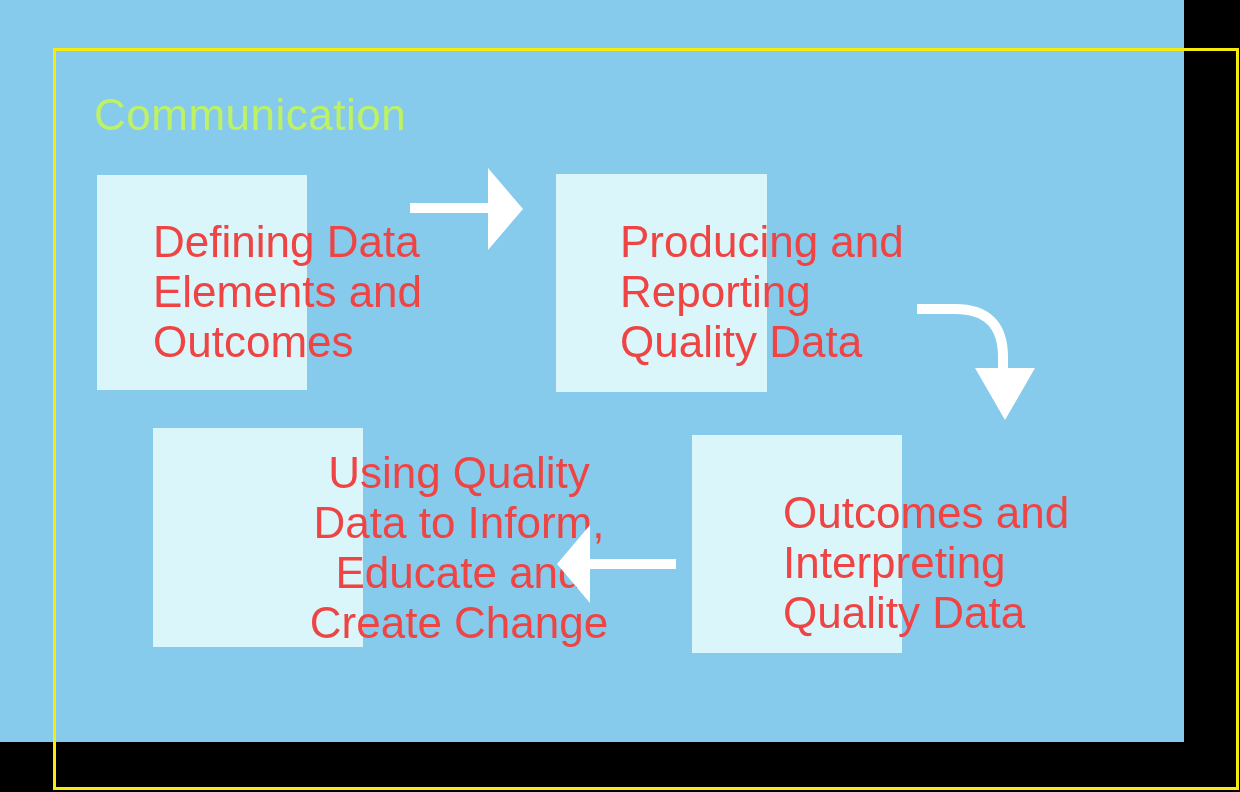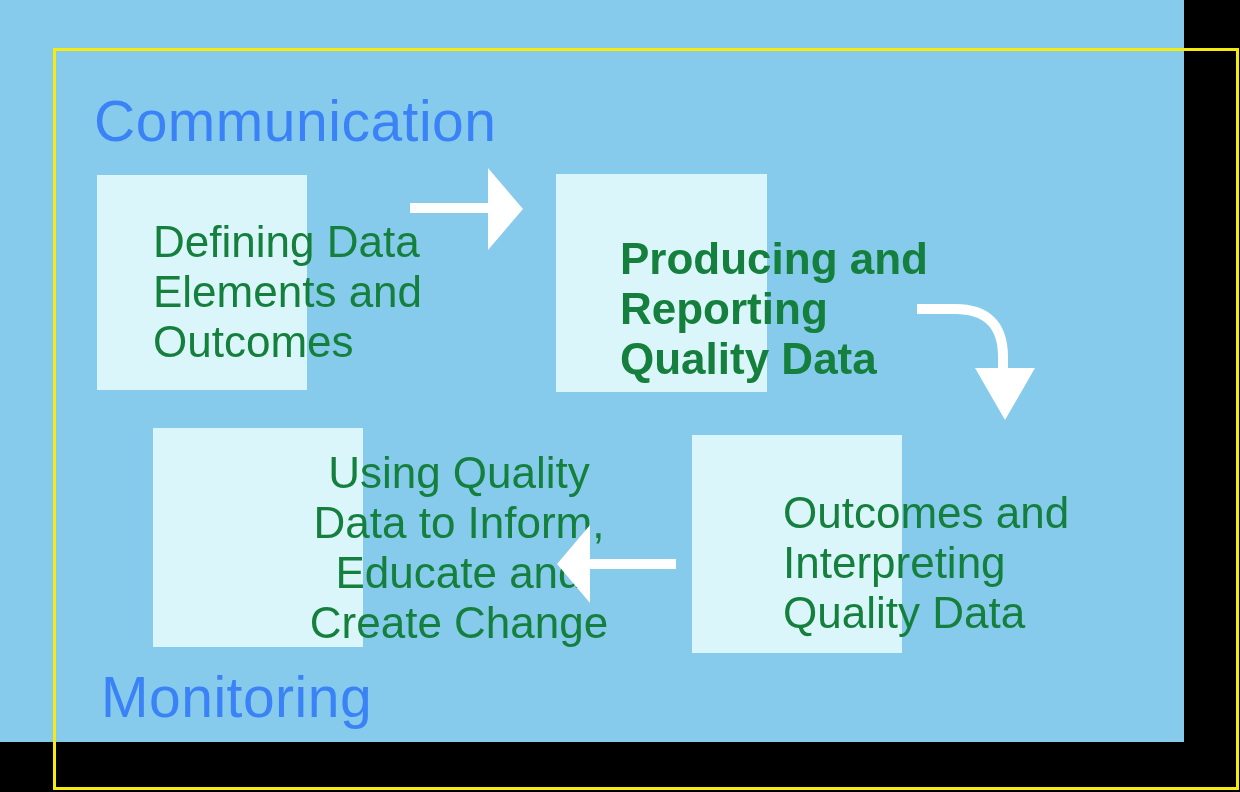--- a/index.html
+++ b/index.html
@@ -26,46 +26,46 @@
     position: absolute;
     left: 53px; top: 48px;
     width: 1186px;
     height: 742px;
     box-sizing: border-box;
     border: 3px solid #F5EB10;
     pointer-events: none;
   }
   .section-label {
     position: absolute;
-    color: #3b82f6;
-    font-size: 57px;
+    color: #bef264;
+    font-size: 44px;
     line-height: 1;
     letter-spacing: 0.5px;
     white-space: nowrap;
   }
   #communication-label { left: 94px; top: 93px; }
   #monitoring-label   { left: 101px; top: 669px; }
   .step-box {
     position: absolute;
     background: #DAF6FA;
   }
   #step-box-1 { left: 97px;  top: 175px; width: 210px; height: 215px; }
   #step-box-2 { left: 556px; top: 174px; width: 211px; height: 218px; }
   #step-box-3 { left: 692px; top: 435px; width: 210px; height: 218px; }
   #step-box-4 { left: 153px; top: 428px; width: 210px; height: 219px; }
   .step-text {
     position: absolute;
-    color: #15803d;
+    color: #ef4444;
     font-size: 44px;
     line-height: 50px;
     white-space: pre-line;
     width: 420px;
   }
   #step-text-1 { left: 153px; top: 217px; }
-  #step-text-2 { left: 620px; top: 234px; font-weight: bold; }
+  #step-text-2 { left: 620px; top: 217px; }
   #step-text-3 { left: 783px; top: 488px; }
   #step-text-4 { left: 249px; top: 448px; text-align: center; }
   .arrow-svg { position: absolute; }
   #arrow-right-icon       { left: 410px; top: 168px; }
   #arrow-curved-down-icon { left: 912px; top: 300px; }
   #arrow-left-icon        { left: 557px; top: 525px; }
 </style>
 </head>
 <body>
 
@@ -107,15 +107,14 @@
   <svg class="arrow-svg" id="arrow-curved-down-icon" width="126" height="122" viewBox="0 0 126 122">
     <path d="M 5 9 L 43 9 Q 91 9 91 57 L 91 68" fill="none" stroke="#FFFFFF" stroke-width="10"></path>
     <polygon points="63,68 123,68 93,120" fill="#FFFFFF"></polygon>
   </svg>
 
   <svg class="arrow-svg" id="arrow-left-icon" width="120" height="78" viewBox="0 0 120 78">
     <polygon points="0,39 33,0 33,78" fill="#FFFFFF"></polygon>
     <rect x="32" y="34" width="87" height="10" fill="#FFFFFF"></rect>
   </svg>
 
-  <div class="section-label" id="monitoring-label">Monitoring</div>
 
 </div>
 
 </body></html>

